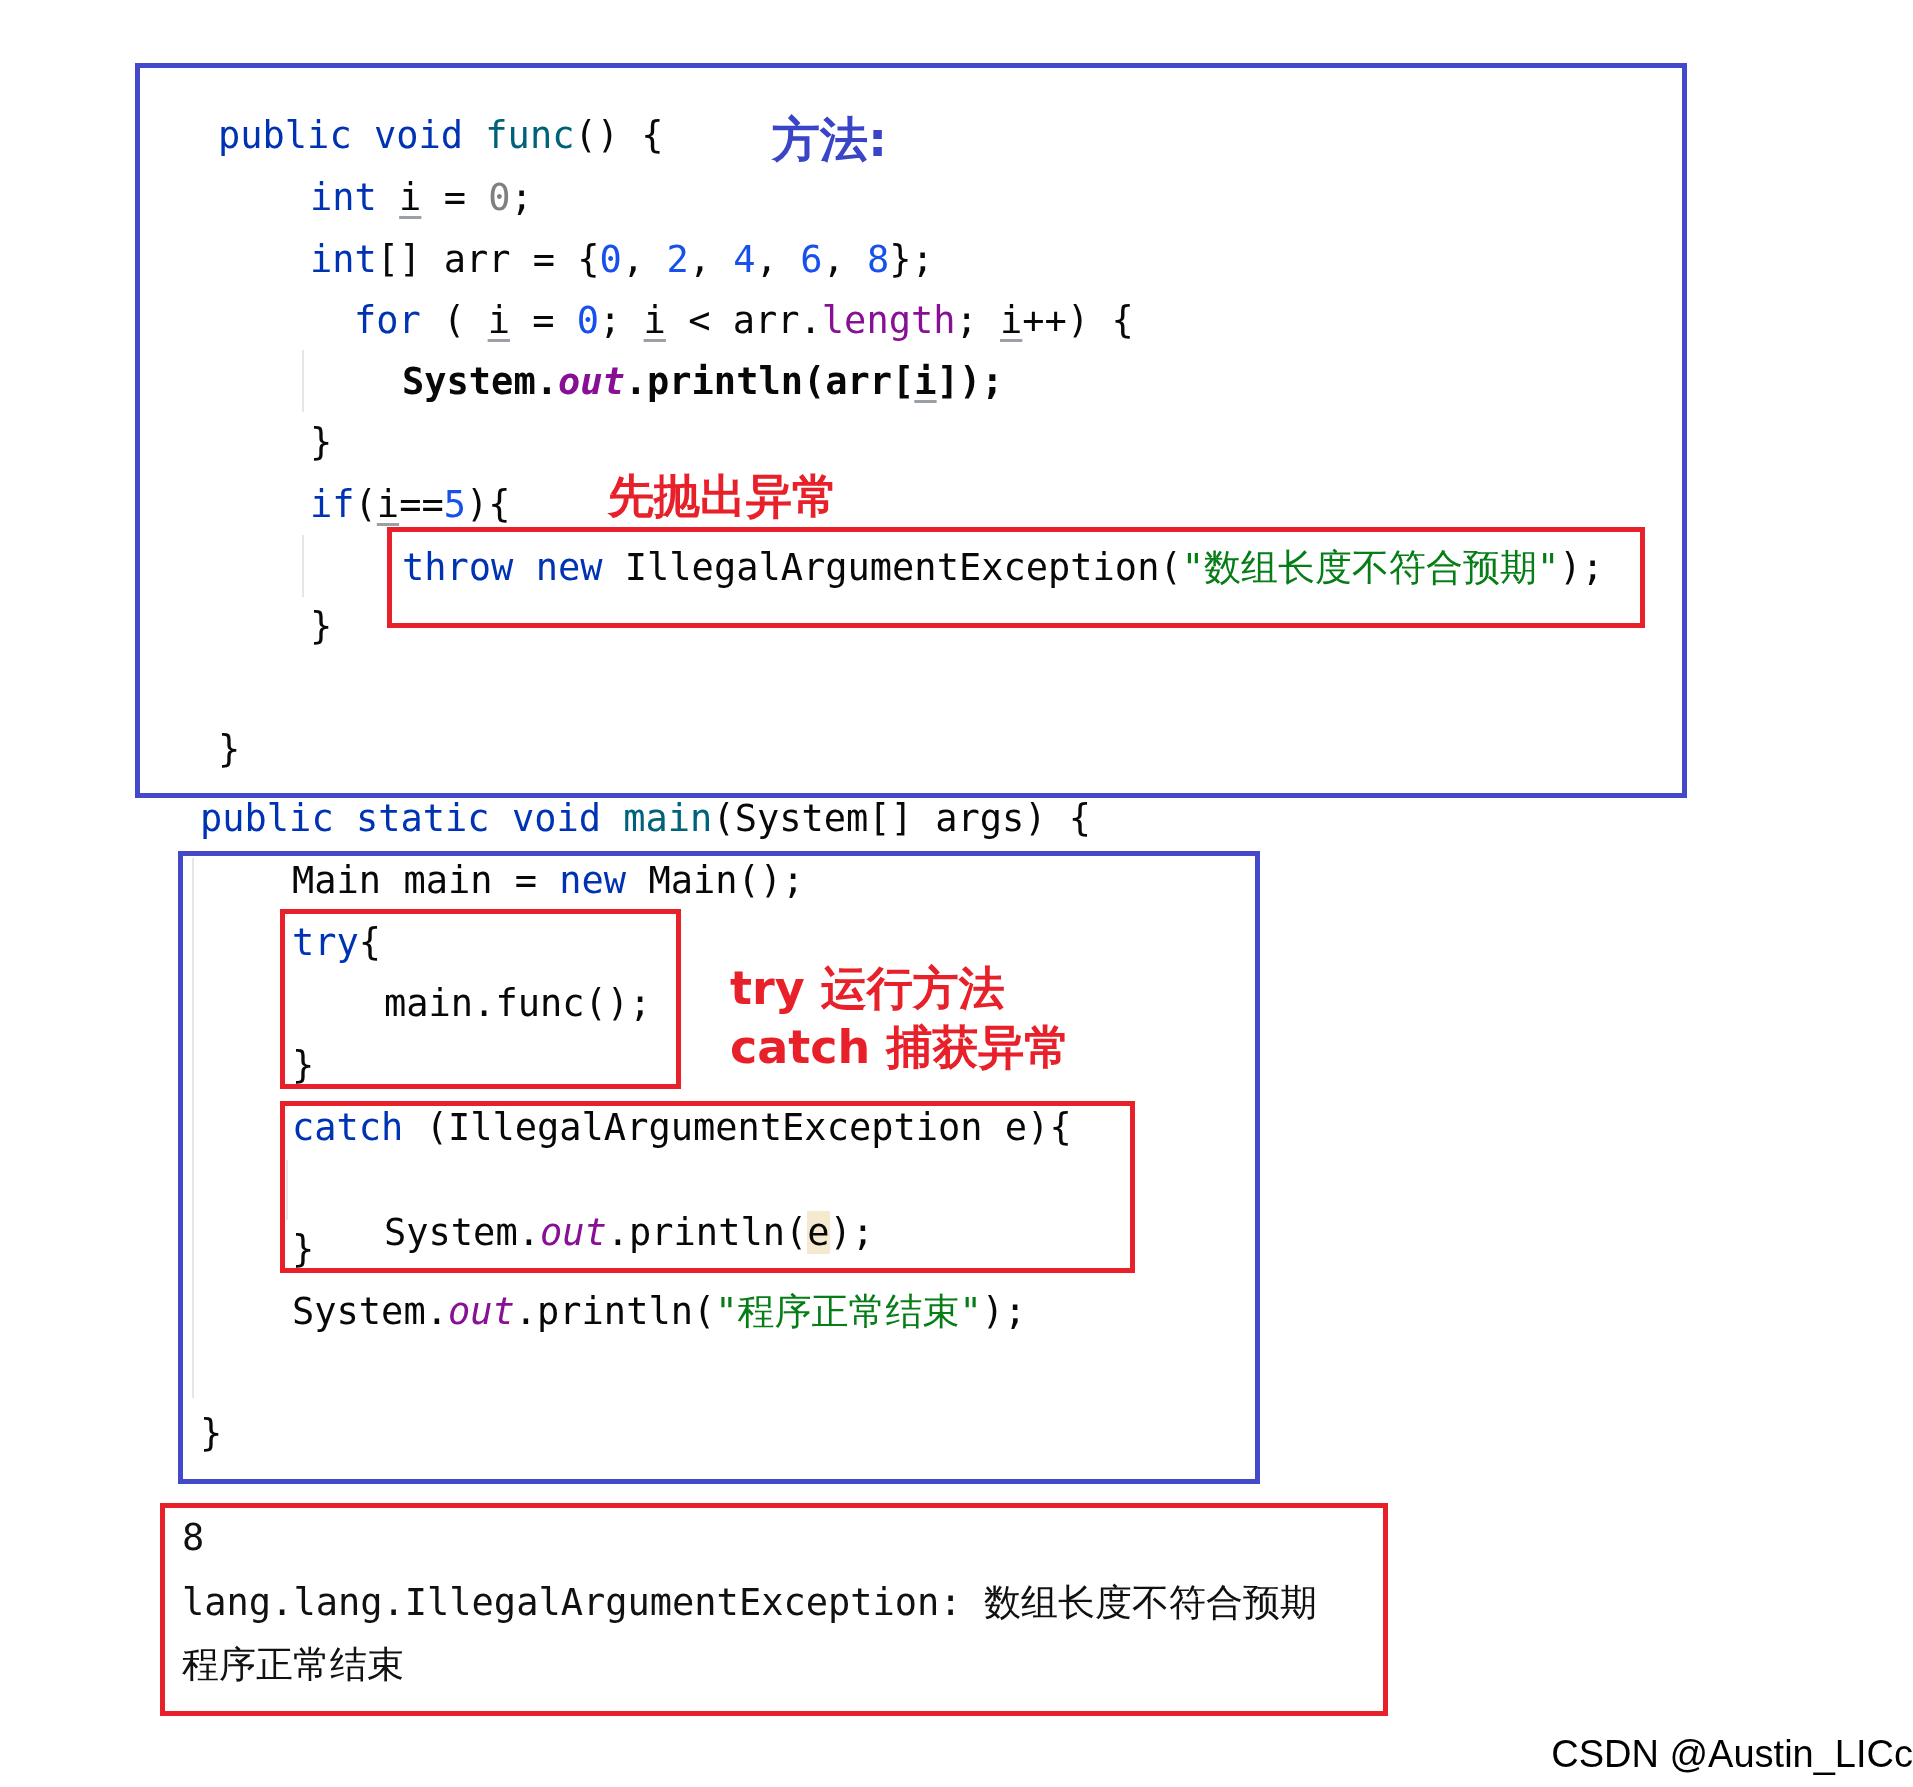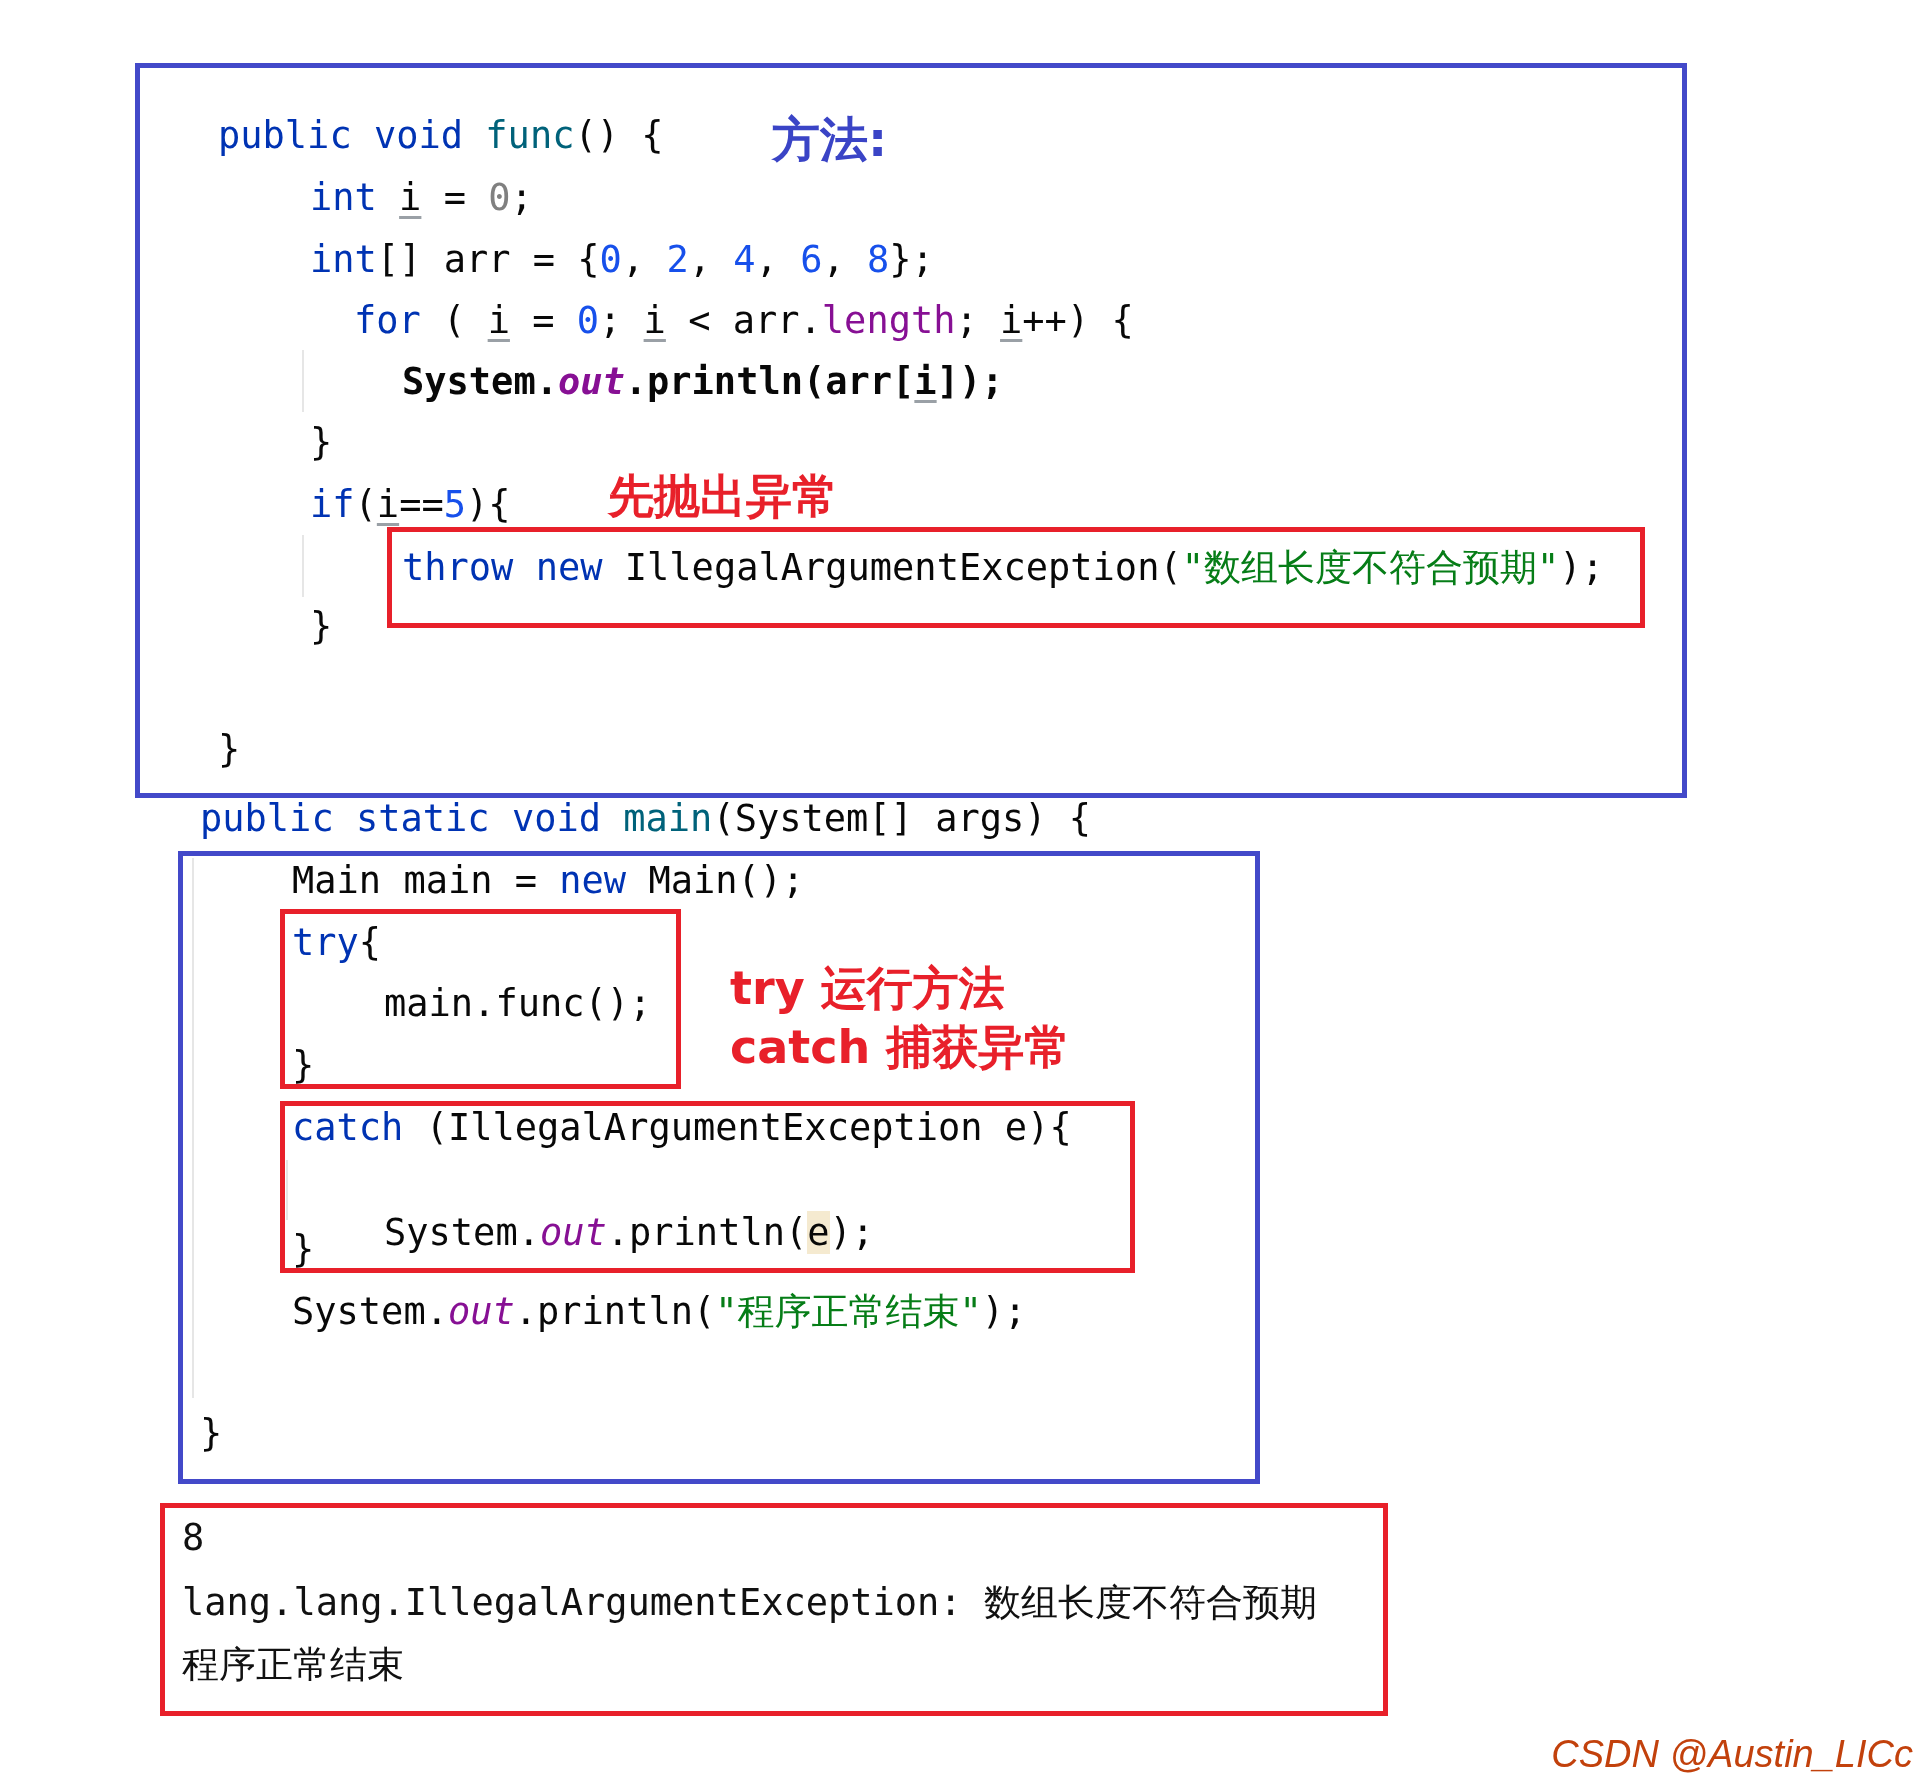--- a/index.html
+++ b/index.html
@@ -15,21 +15,21 @@
   .field{color:#871094;}
   .ital{font-style:italic;}
   .str{color:#067d17;}
   .ul{text-decoration:underline;text-decoration-color:#9aa0a6;text-underline-offset:6px;}
   .hl{background:#f5ead0;}
   .guide{position:absolute;width:2px;background:#e6e6e6;}
   .anno{position:absolute;font-family:"DejaVu Sans","Liberation Sans",sans-serif;font-weight:bold;white-space:pre;}
   .anno-blue{color:#3a44c6;font-size:48px;}
   .anno-red{color:#e8202a;font-size:46px;}
   .out{position:absolute;white-space:pre;font-size:37px;color:#111;font-family:"DejaVu Sans Mono","Liberation Mono",monospace;}
-  .watermark{position:absolute;right:0;top:1733px;font-family:"Liberation Sans",sans-serif;font-size:38px;color:#c2410c;white-space:pre;font-style:italic;}
+  .watermark{position:absolute;right:0;top:1733px;font-family:"Liberation Sans",sans-serif;font-size:38px;color:#000000;white-space:pre;}
 </style>
 </head>
 <body>
 
 <div class="box blue" style="left:135px;top:63px;width:1552px;height:735px;"></div>
 
 <div class="anno anno-blue" style="left:772px;top:108px;">方法:</div>
 
 <div class="line" style="left:218px;top:114px;"><span class="kw">public</span> <span class="kw">void</span> <span class="fn">func</span><span>() {</span></div>
 

